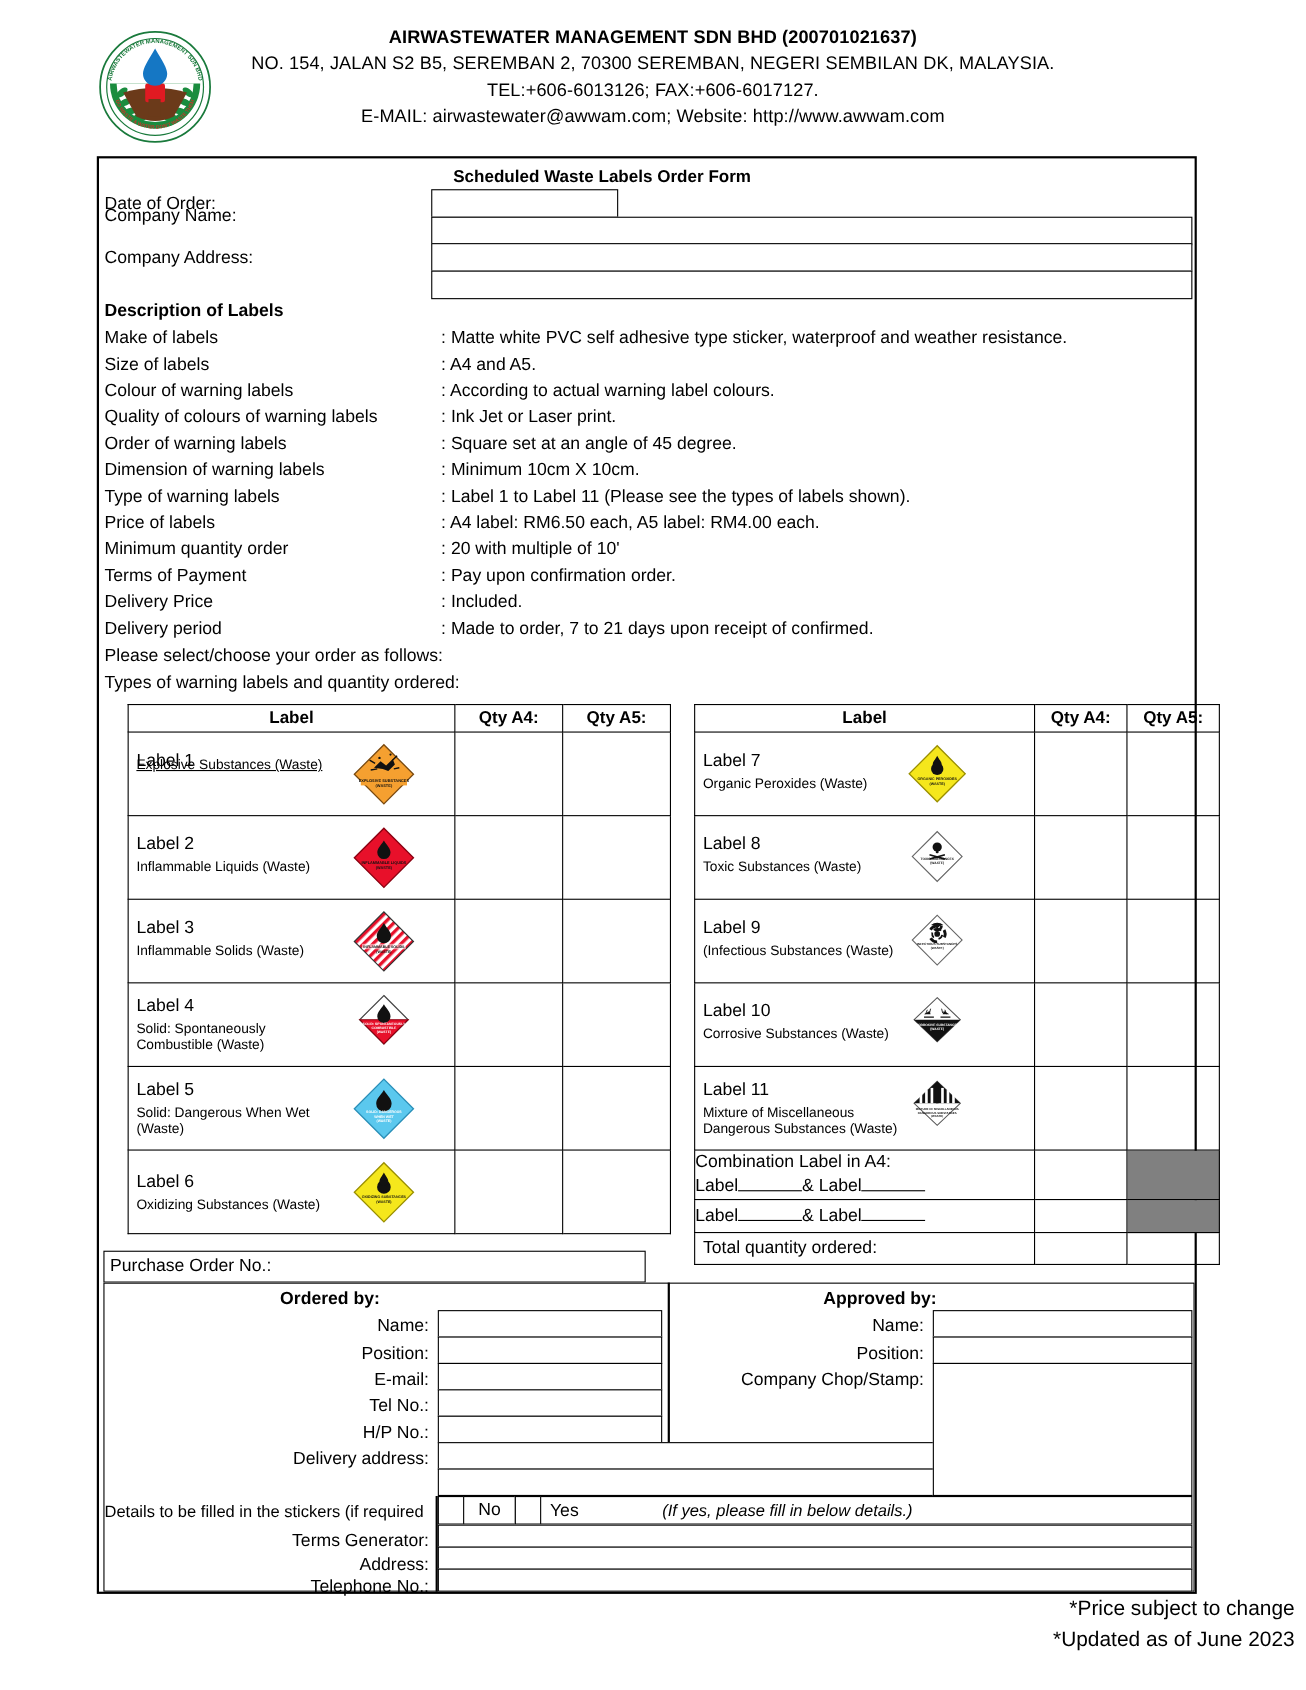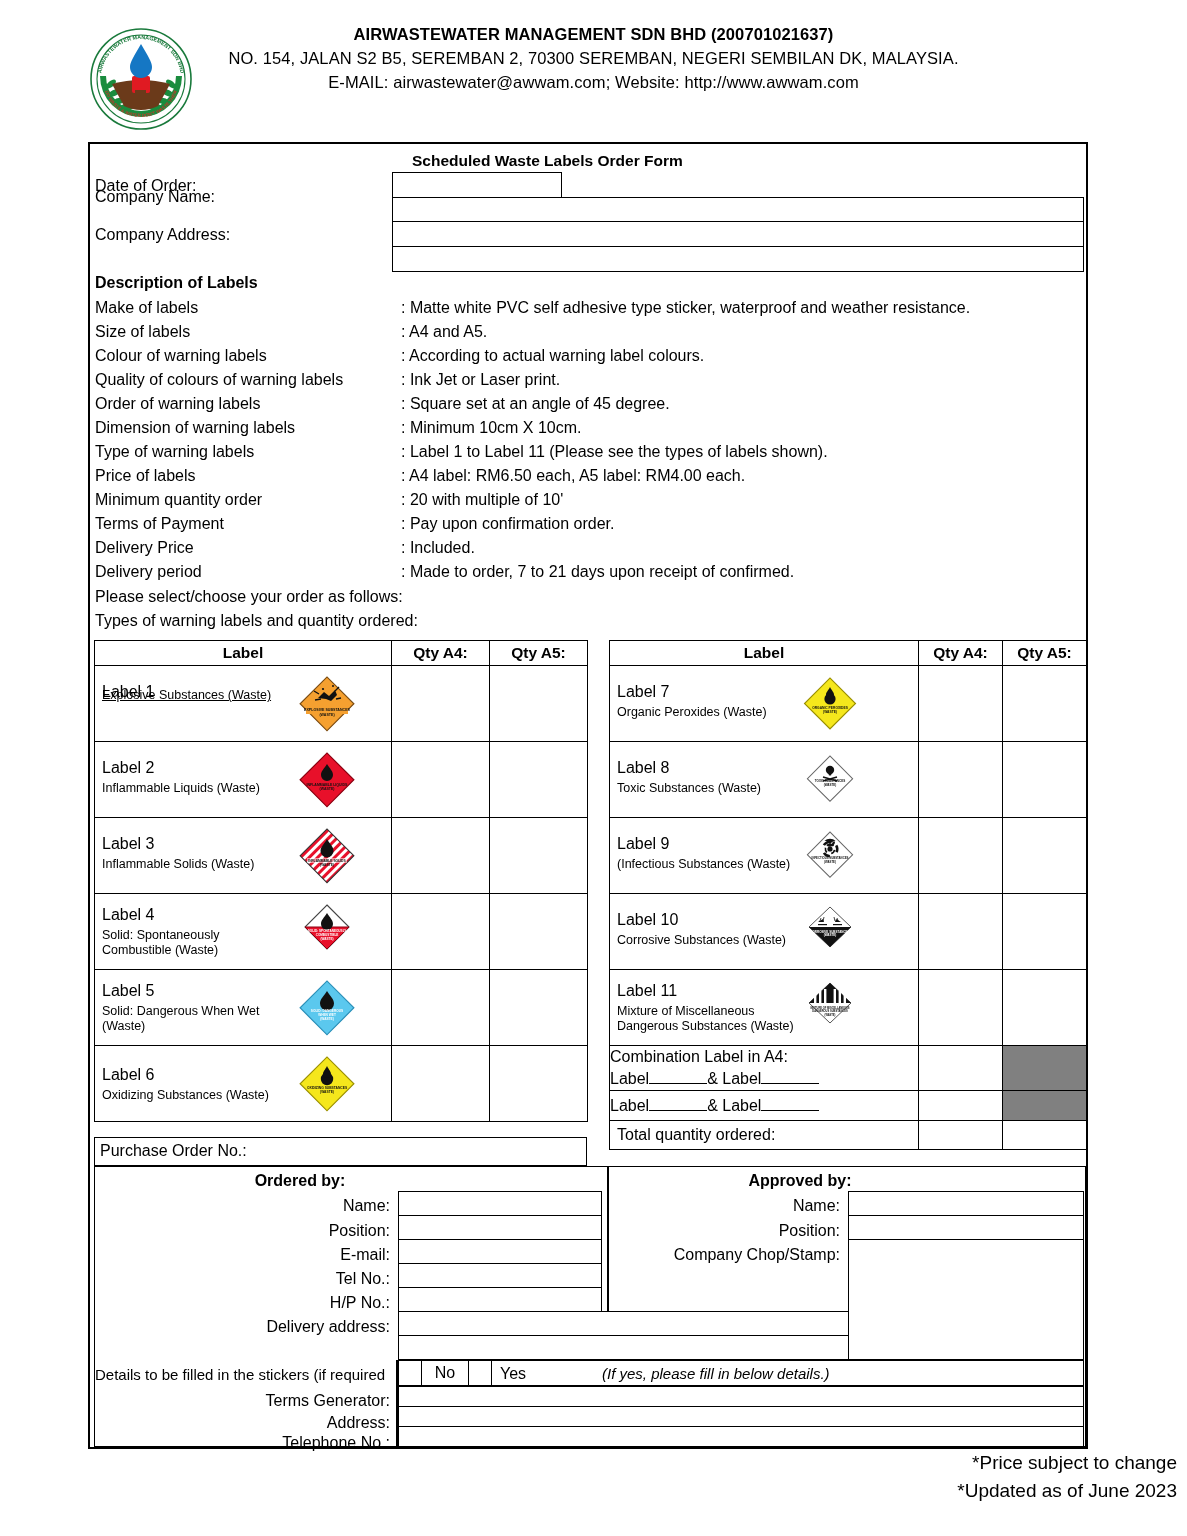--- a/index.html
+++ b/index.html
@@ -34,21 +34,21 @@
 
   
   .desc-head{position:absolute;left:5px;top:130px;font-size:16px;font-weight:bold;}
   .drow{position:absolute;font-size:16px;white-space:nowrap;}
   .dkey{left:5px;}
   .dval{left:311px;}
 
   .note{position:absolute;left:5px;font-size:16px;}
 
   
-  .ltable{position:absolute;border-collapse:collapse;table-layout:fixed;}
+  .ltable{position:absolute;border-collapse:collapse;table-layout:fixed;margin-left:22px;}
   .ltable td,.ltable th{
     border:1.7px solid #000;
     padding:0;margin:0;
     vertical-align:middle;
     box-sizing:border-box;
   }
   .ltable th{font-size:15.5px;font-weight:bold;text-align:center;height:25px;}
   .lcell{position:relative;height:76px;}
   .lnum{position:absolute;left:7px;font-size:16px;line-height:19px;}
   .lsub{font-size:12.5px;line-height:15px;}
@@ -111,20 +111,21 @@
       </text>
       <text font-size="4.6" fill="#c0392b" font-family="Liberation Sans, sans-serif" font-weight="bold">
         <textPath href="#arcBot" startOffset="50%" text-anchor="middle">DO WASTE &amp; WATER DON'T WASTE THEM</textPath>
       </text>
     </svg>
   </div>
 
   <div class="hdr">
     <div class="hdr-line" style="font-weight:bold;">AIRWASTEWATER MANAGEMENT SDN BHD (200701021637)</div>
     <div class="hdr-line">NO. 154, JALAN S2 B5, SEREMBAN 2, 70300 SEREMBAN, NEGERI SEMBILAN DK, MALAYSIA.</div>
+    <div class="hdr-line">TEL:+606-6013126; FAX:+606-6017127.</div>
     <div class="hdr-line">E-MAIL: airwastewater@awwam.com; Website: http://www.awwam.com</div>
   </div>
 
   <div class="formbox">
 
     <div class="title">Scheduled Waste Labels Order Form</div>
 
     <div class="lbl" style="left:5px;top:33px;">Date of Order:</div>
     <div class="fbox" style="left:302px;top:28px;width:170px;height:26px;"></div>
 

